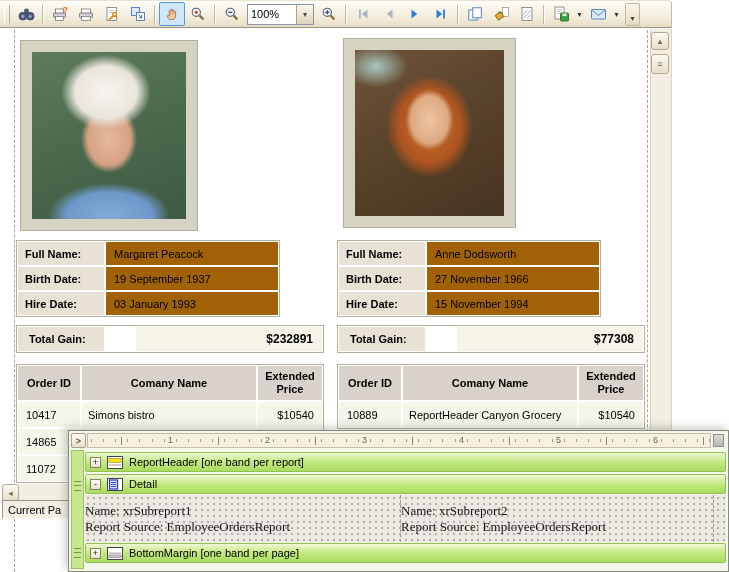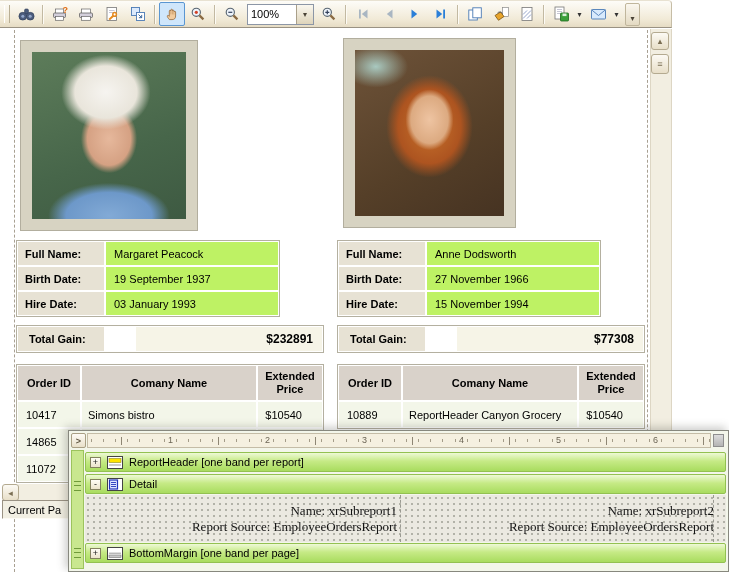--- a/index.html
+++ b/index.html
@@ -46,34 +46,34 @@
   .photo.p2{background:
       radial-gradient(ellipse 30px 38px at 50% 42%, #eec4a2 0%, #dcaa81 62%, rgba(0,0,0,0) 80%),
       radial-gradient(ellipse 54px 64px at 50% 46%, #c8732c 0%, #ad5420 58%, rgba(0,0,0,0) 80%),
       radial-gradient(ellipse 46px 30px at 14% 10%, #a9c9c0 0%, rgba(0,0,0,0) 70%),
       linear-gradient(150deg,#6e5339,#553f28 60%,#463322);}
 
   .info-table{position:absolute;width:264px;background:#fff;border:1px solid #b4b0a0;
               display:grid;grid-template-columns:86px 1fr;gap:2px;padding:1px;box-sizing:border-box;}
   .info-label{background:#e7e2d4;font-weight:bold;font-size:11px;display:flex;align-items:center;
               padding:0 7px;height:23px;}
-  .info-value{background:#bef264;font-size:11px;display:flex;align-items:center;padding:0 8px;height:23px;}
+  .info-value{background:#a16207;font-size:11px;display:flex;align-items:center;padding:0 8px;height:23px;}
   .total-row{position:absolute;width:308px;background:#fff;border:1px solid #b4b0a0;
              display:grid;grid-template-columns:86px 1fr;gap:2px;padding:1px;box-sizing:border-box;}
   .total-label{background:#e7e2d4;font-weight:bold;font-size:11px;display:flex;align-items:center;padding:0 11px;height:24px;}
   .total-value{background:#f6f4e7;font-weight:bold;font-size:12px;display:flex;align-items:center;
                justify-content:flex-end;padding:0 9px;height:24px;margin-left:30px;}
 
   .orders-table{position:absolute;width:308px;background:#fff;border:1px solid #b4b0a0;
                 display:grid;grid-template-columns:62px 1fr 64px;gap:2px;padding:1px;box-sizing:border-box;}
   .oh{background:#d9d2ca;font-weight:bold;font-size:11px;display:flex;align-items:center;
       justify-content:center;text-align:center;height:34px;line-height:13px;}
   .oc{background:#f3f6e9;font-size:11px;display:flex;align-items:center;height:25px;padding:0 6px;}
   .oc.num{padding-left:8px;}
-  .oc.price{justify-content:flex-end;padding-right:20px;}
+  .oc.price{justify-content:flex-end;padding-right:8px;}
 
   .hscroll-track{position:absolute;left:18px;top:484px;width:52px;height:17px;background:#f2eee1;}
   .status-box{position:absolute;left:2px;top:500px;width:78px;height:19px;background:#f2efe3;
               border:1px solid;border-color:#9a9284 #fdfbf5 #fdfbf5 #9a9284;font-size:11px;
               display:flex;align-items:center;padding:0 5px;box-sizing:border-box;
               white-space:nowrap;overflow:hidden;}
 
   
   .designer{position:absolute;left:68px;top:430px;width:661px;height:142px;background:#f3f6ea;
             border:1px solid #87887e;box-shadow:-3px -3px 8px rgba(60,60,50,.25);box-sizing:border-box;}
@@ -97,21 +97,21 @@
   .grip:before{content:"";display:block;margin-top:3px;border-top:1px solid #6f9a3a;}
   .band-header{position:absolute;left:16px;width:641px;height:20px;
                background:linear-gradient(#eef9d6,#c6ea86 45%,#a9dc5f);
                border:1px solid #93c151;border-radius:2px;display:flex;align-items:center;
                gap:6px;padding-left:4px;font-size:11px;box-sizing:border-box;}
   .expander{width:11px;height:11px;background:linear-gradient(#fffdf6,#ebe3cb);border:1px solid #83815f;
             font-size:9px;line-height:9px;text-align:center;color:#222;flex:none;box-sizing:border-box;}
   .band-icon{flex:none;}
   .surface{position:absolute;left:16px;top:64px;width:641px;height:47px;background:#ebe9e1;
            background-image:radial-gradient(#b2b2a8 0.8px,rgba(0,0,0,0) 0.9px);background-size:6px 6px;}
-  .subreport{position:absolute;top:0;height:100%;display:flex;flex-direction:column;align-items:flex-end;
+  .subreport{position:absolute;top:0;height:100%;display:flex;flex-direction:column;align-items:flex-start;
              justify-content:center;font-family:"Liberation Serif",serif;font-size:13px;line-height:16px;
              color:#151515;text-align:center;}
   .sr1{left:0;width:312px;}
   .sr2{left:315px;width:313px;border-left:1px dashed #9a9a92;}
   .surface-margin{position:absolute;left:628px;top:0;height:100%;width:0;border-left:1px dashed #9a9a92;}
 
   svg{display:block;}
 </style>
 </head>
 <body>

